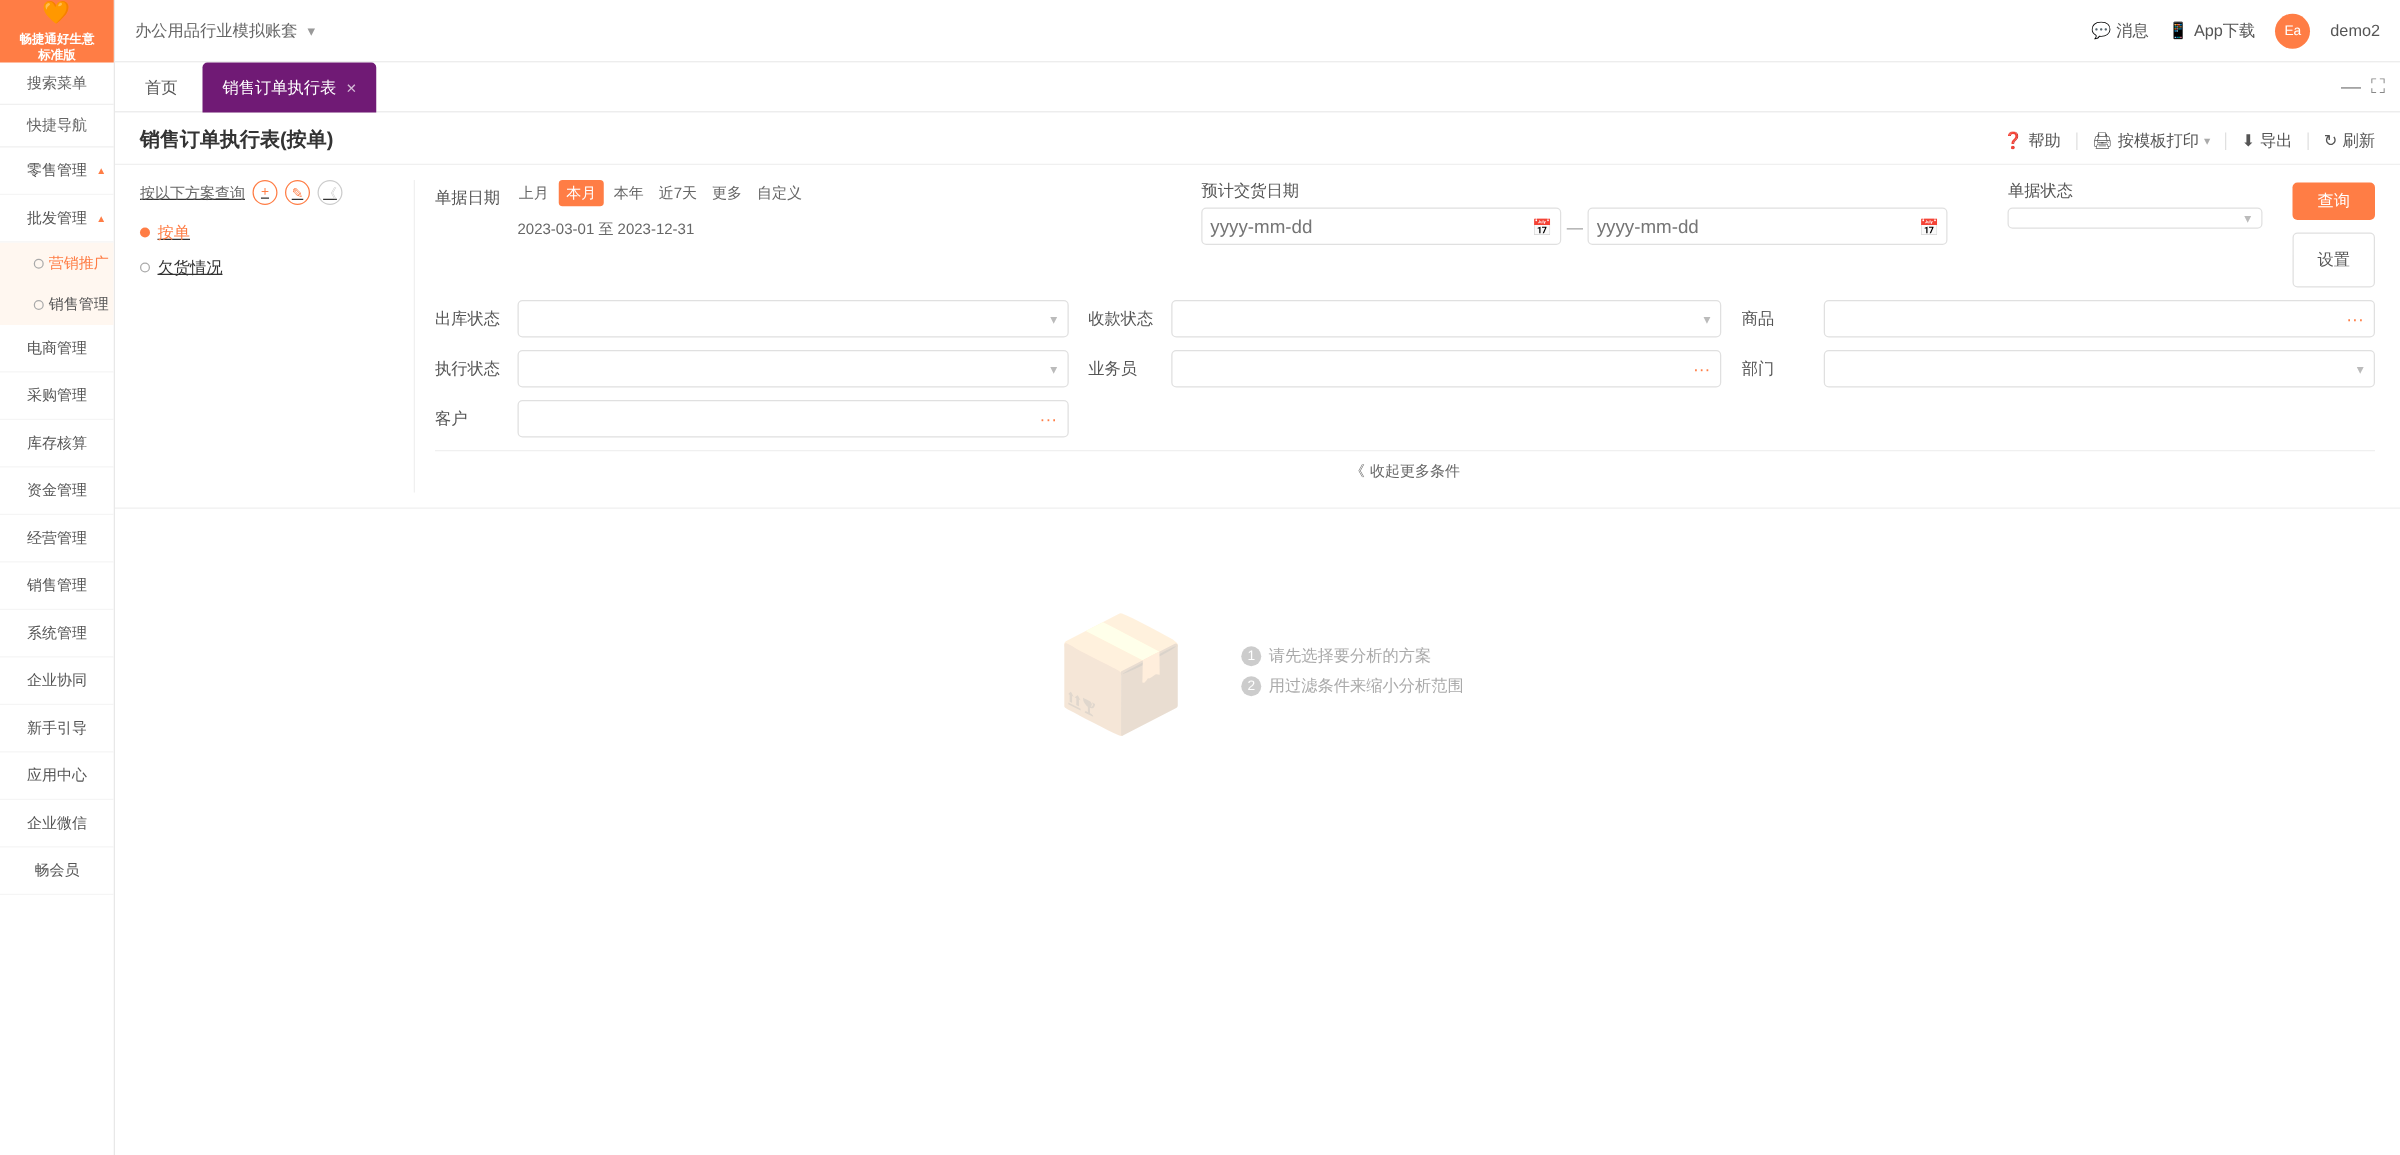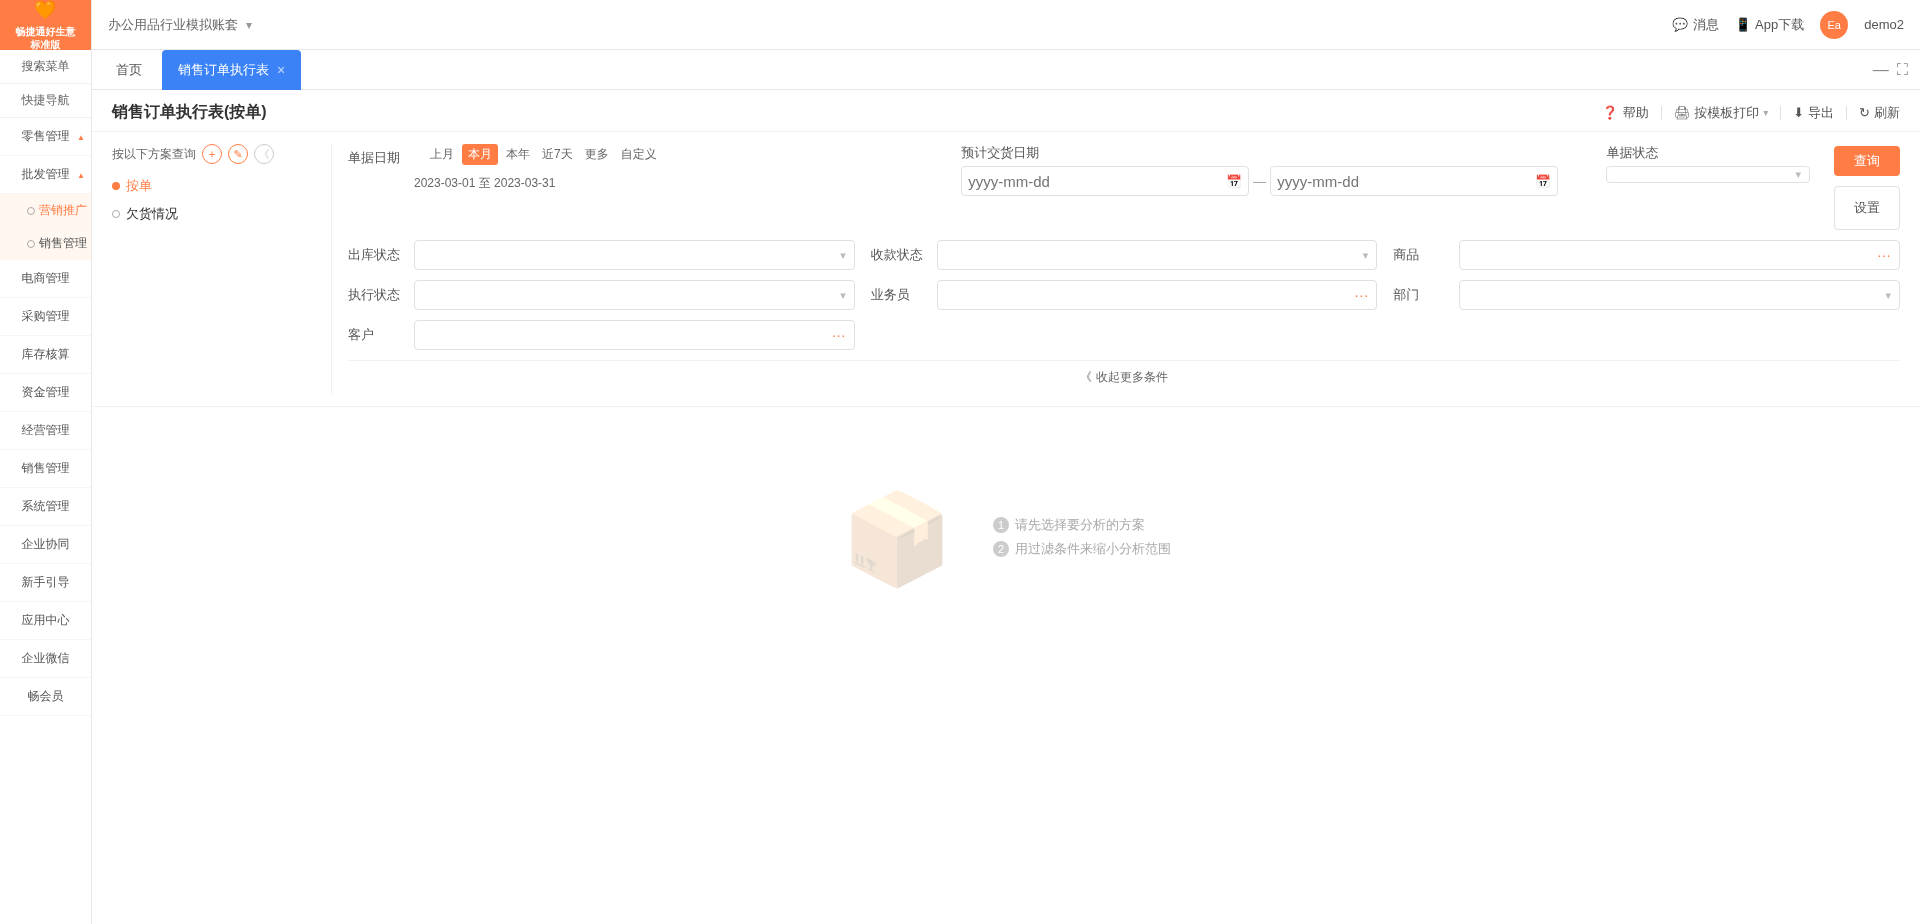--- a/index.html
+++ b/index.html
@@ -31,39 +31,39 @@
     .top-header-title { font-size: 13px; color: #666; }
     .top-header-arrow { color: #999; font-size: 12px; cursor: pointer; }
     .top-header-right { display: flex; align-items: center; gap: 16px; }
     .header-btn { display: flex; align-items: center; gap: 4px; color: #555; font-size: 13px; cursor: pointer; }
     .user-avatar { width: 28px; height: 28px; border-radius: 50%; background: #ff7d45; color: #fff; display: flex; align-items: center; justify-content: center; font-size: 11px; cursor: pointer; overflow: hidden; }
 
     
     .tabs-bar { height: 40px; background: #fff; display: flex; align-items: center; padding: 0 0 0 8px; border-bottom: 1px solid #e8e8e8; flex-shrink: 0; gap: 4px; }
     .tab { padding: 0 16px; height: 40px; display: flex; align-items: center; font-size: 13px; cursor: pointer; color: #555; position: relative; }
     .tab.home { color: #555; }
-    .tab.active { background: #3b82f6; color: #fff; border-radius: 4px 4px 0 0; gap: 8px; }
+    .tab.active { background: #701a75; color: #fff; border-radius: 4px 4px 0 0; gap: 8px; }
     .tab-close { font-size: 14px; cursor: pointer; opacity: 0.7; }
     .tabs-right { margin-left: auto; display: flex; align-items: center; gap: 8px; padding-right: 12px; }
     .tabs-icon-btn { color: #888; cursor: pointer; font-size: 16px; }
 
     
     .page-content { flex: 1; overflow-y: auto; padding: 0; background: #f5f6f8; }
     .page-inner { background: #fff; margin: 0; min-height: 100%; }
 
     
     .page-header { padding: 12px 20px 8px; display: flex; align-items: center; justify-content: space-between; border-bottom: 1px solid #f0f0f0; }
     .page-title { font-size: 16px; font-weight: bold; color: #333; }
     .page-actions { display: flex; align-items: center; gap: 12px; }
     .action-btn { display: flex; align-items: center; gap: 4px; font-size: 13px; color: #555; cursor: pointer; }
     .divider-v { width: 1px; height: 14px; background: #e0e0e0; }
 
     
     .filter-area { display: flex; padding: 12px 20px; background: #fff; border-bottom: 1px solid #f0f0f0; }
-    .filter-left { width: 220px; flex-shrink: 0; border-right: 1px solid #f0f0f0; padding-right: 24px; }
+    .filter-left { width: 220px; flex-shrink: 0; border-right: 1px solid #f0f0f0; padding-right: 24px; text-decoration: underline; }
     .filter-left-title { font-size: 12px; color: #666; margin-bottom: 8px; display: flex; align-items: center; gap: 6px; }
     .filter-left-title .icon-btns { display: flex; gap: 6px; }
     .icon-btn-sm { width: 20px; height: 20px; border-radius: 50%; border: 1px solid #ff7d45; color: #ff7d45; display: flex; align-items: center; justify-content: center; font-size: 11px; cursor: pointer; }
     .icon-btn-sm.grey { border-color: #ccc; color: #ccc; }
     .filter-left-items { margin-top: 8px; }
     .filter-left-item { display: flex; align-items: center; gap: 6px; padding: 5px 0; cursor: pointer; font-size: 13px; }
     .filter-left-item.active { color: #ff7d45; }
     .filter-right { flex: 1; padding-left: 16px; }
     .filter-item { display: flex; align-items: center; gap: 6px; }
     .filter-label { font-size: 13px; color: #555; white-space: nowrap; min-width: 60px; }
@@ -227,33 +227,33 @@
               <span class="grey-dot"></span>
               <span>欠货情况</span>
             </div>
           </div>
         </div>
 
         <div class="filter-right">
 
           <div style="display:flex;align-items:flex-start;gap:16px;margin-bottom:10px;">
             <div style="display:flex;flex-direction:column;flex:1;">
-              <div style="display:flex;align-items:center;gap:18px;margin-bottom:4px;">
+              <div style="display:flex;align-items:center;gap:3px;margin-bottom:4px;">
                 <span style="font-size:13px;color:#555;white-space:nowrap;min-width:60px;">单据日期</span>
                 <div class="date-tabs">
                   <span class="date-tab">上月</span>
                   <span class="date-tab active">本月</span>
                   <span class="date-tab">本年</span>
                   <span class="date-tab">近7天</span>
                   <span class="date-tab">更多</span>
                   <span class="date-tab">自定义</span>
                 </div>
               </div>
               <div style="display:flex;align-items:center;gap:6px;margin-left:66px;">
-                <span style="font-size:12px;color:#666;">2023-03-01 至 2023-03-31</span>
+                <span style="font-size:12px;color:#666;">2023-03-01 至 2023-12-31</span>
               </div>
             </div>
 
             <div style="display:flex;flex-direction:column;flex:1;">
               <div style="display:flex;align-items:center;gap:6px;margin-bottom:4px;">
                 <span style="font-size:13px;color:#555;white-space:nowrap;">预计交货日期</span>
               </div>
               <div style="display:flex;align-items:center;gap:4px;">
                 <div class="date-input">
                   <input type="text" placeholder="yyyy-mm-dd" style="">

